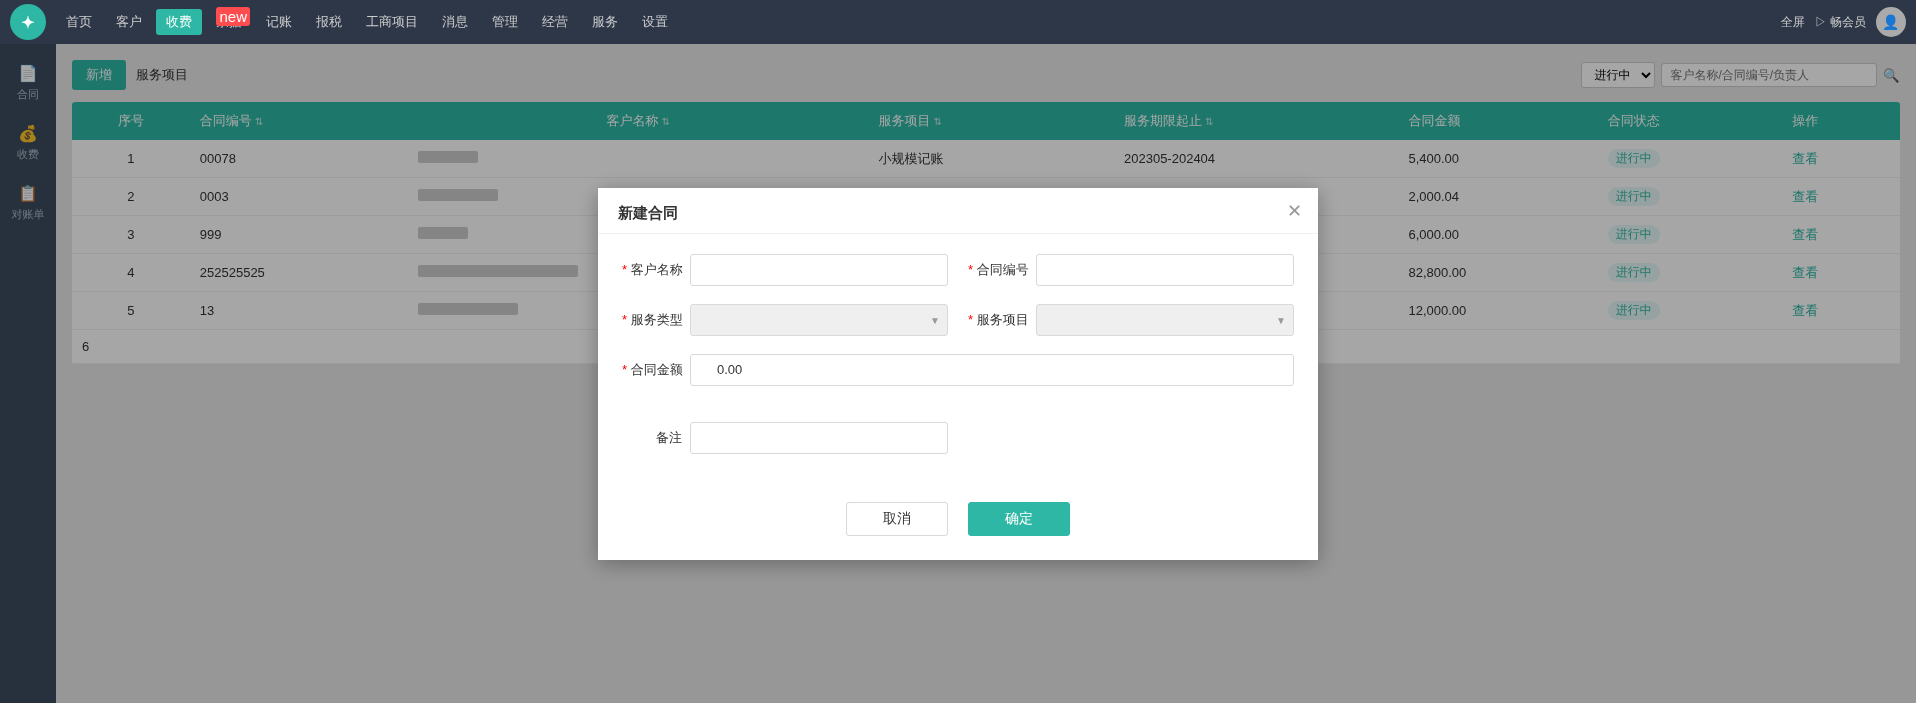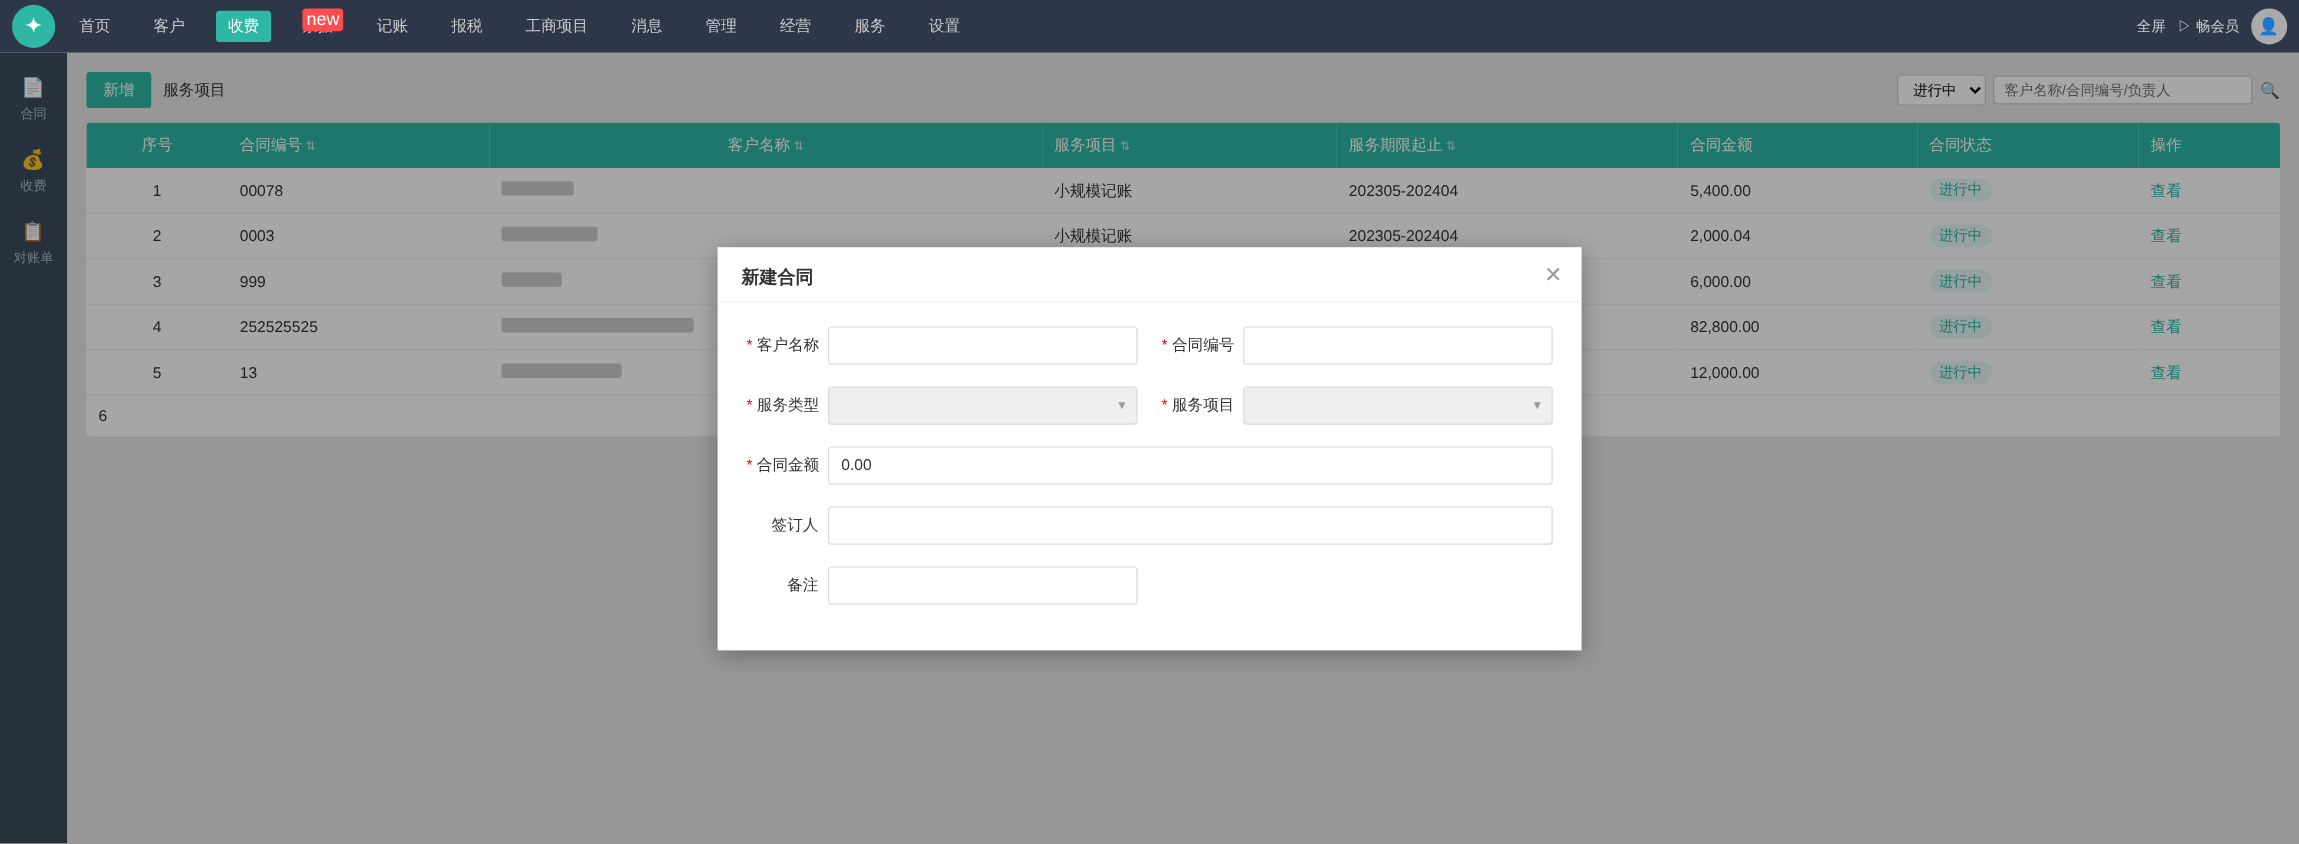--- a/index.html
+++ b/index.html
@@ -18,21 +18,21 @@
       width: 36px; height: 36px;
       background: #2db7a4;
       border-radius: 50%;
       display: flex; align-items: center; justify-content: center;
       color: white; font-size: 16px; font-weight: bold;
       margin-right: 10px;
       flex-shrink: 0;
     }
     .top-nav .nav-items {
       display: flex; align-items: center; flex: 1;
-      gap: 16px;
+      gap: 4px;
     }
     .nav-item {
       color: #ccc;
       padding: 4px 10px;
       border-radius: 3px;
       cursor: pointer;
       font-size: 13px;
       white-space: nowrap;
       position: relative;
     }
@@ -259,21 +259,21 @@
       flex-shrink: 0;
     }
     .form-group label.required::before {
       content: '* ';
       color: red;
     }
     .form-group input, .form-group select {
       flex: 1;
       border: 1px solid #d9d9d9;
       border-radius: 3px;
-      padding: 6px 10px;
+      padding: 6px 26px;
       font-size: 13px;
       color: #333;
       outline: none;
       height: 32px;
     }
     .form-group .select-wrap {
       flex: 1;
       position: relative;
     }
     .form-group .select-wrap select {
@@ -505,28 +505,28 @@
       </div>
 
       <div class="form-row">
         <div class="form-group">
           <label class="required">合同金额</label>
           <input type="text" value="0.00" style="">
         </div>
       </div>
 
       <div class="form-row">
-        <div class="form-group">
-          <label>签订人</label>
-          <input type="text" style="">
-        </div>
       </div>
 
       <div class="form-row">
         <div class="form-group">
           <label>备注</label>
           <input type="text" style="flex: 1 1 0%;">
         </div>
         <div style="flex:1;"></div>
       </div>
     </div>
+    <div class="dialog-footer">
+      <button class="btn-cancel">取消</button>
+      <button class="btn-confirm">确定</button>
+    </div>
   </div>
 </div>
 
 </body></html>

